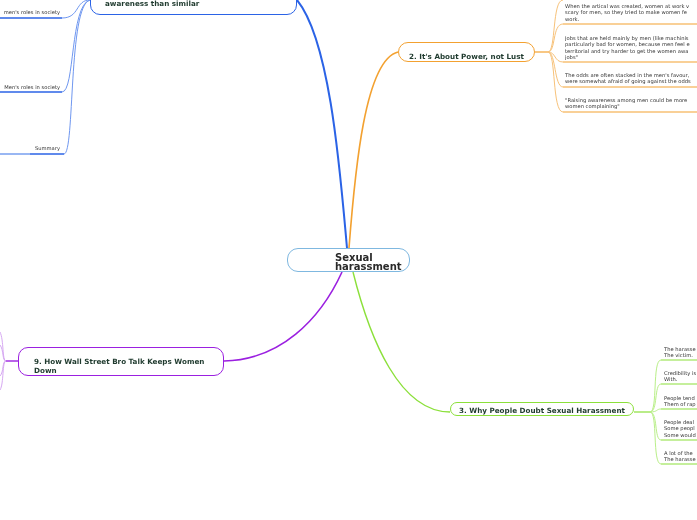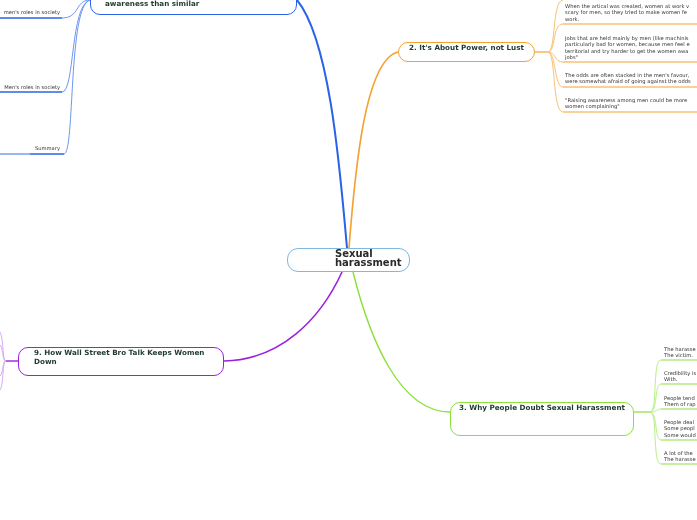--- a/index.html
+++ b/index.html
@@ -7,31 +7,31 @@
     width: 697px; height: 520px; position: relative; overflow: hidden;
     background: #ffffff;
     font-family: "DejaVu Sans", "Liberation Sans", sans-serif;
   }
   svg.links { position: absolute; left: 0; top: 0; width: 697px; height: 520px; }
   .node {
     position: absolute; box-sizing: border-box;
     border-radius: 10px; background: #fff;
     font-weight: bold; color: #1f3a2e;
     font-size: 7.2px; line-height: 9px;
-    display: flex; align-items: flex-start;
+    display: flex; align-items: flex-end;
   }
   .root {
     left: 287px; top: 248px; width: 123px; height: 24px;
     border: 1.5px solid #7fb8e0; justify-content: center;
     font-size: 10px; color: #2a2a2a; border-radius: 11px; padding-left: 47px;
   }
   .main-blue { left: 90px; top: -14px; width: 207px; height: 29px; border: 1.2px solid #2b63e6; padding: 0 14px; align-items: flex-end; padding-bottom: 6px; }
   .main-orange { left: 398px; top: 42px; width: 137px; height: 20px; border: 1.2px solid #f3a130; justify-content: center; }
   .main-purple { left: 18px; top: 347px; width: 206px; height: 29px; border: 1.2px solid #9b20e0; padding: 0 15px; }
-  .main-green { left: 450px; top: 402px; width: 184px; height: 34px; border: 1.2px solid #8be03a; justify-content: center; }
+  .main-green { left: 450px; top: 402px; width: 184px; height: 14px; border: 1.2px solid #8be03a; justify-content: center; }
   .leaf {
     position: absolute; font-size: 5.2px; line-height: 6.3px; color: #333;
     white-space: nowrap; overflow: hidden;
   }
   .leaf.right-blue { text-align: right; }
 </style>
 </head>
 <body>
 
 <svg class="links" viewBox="0 0 697 520">

